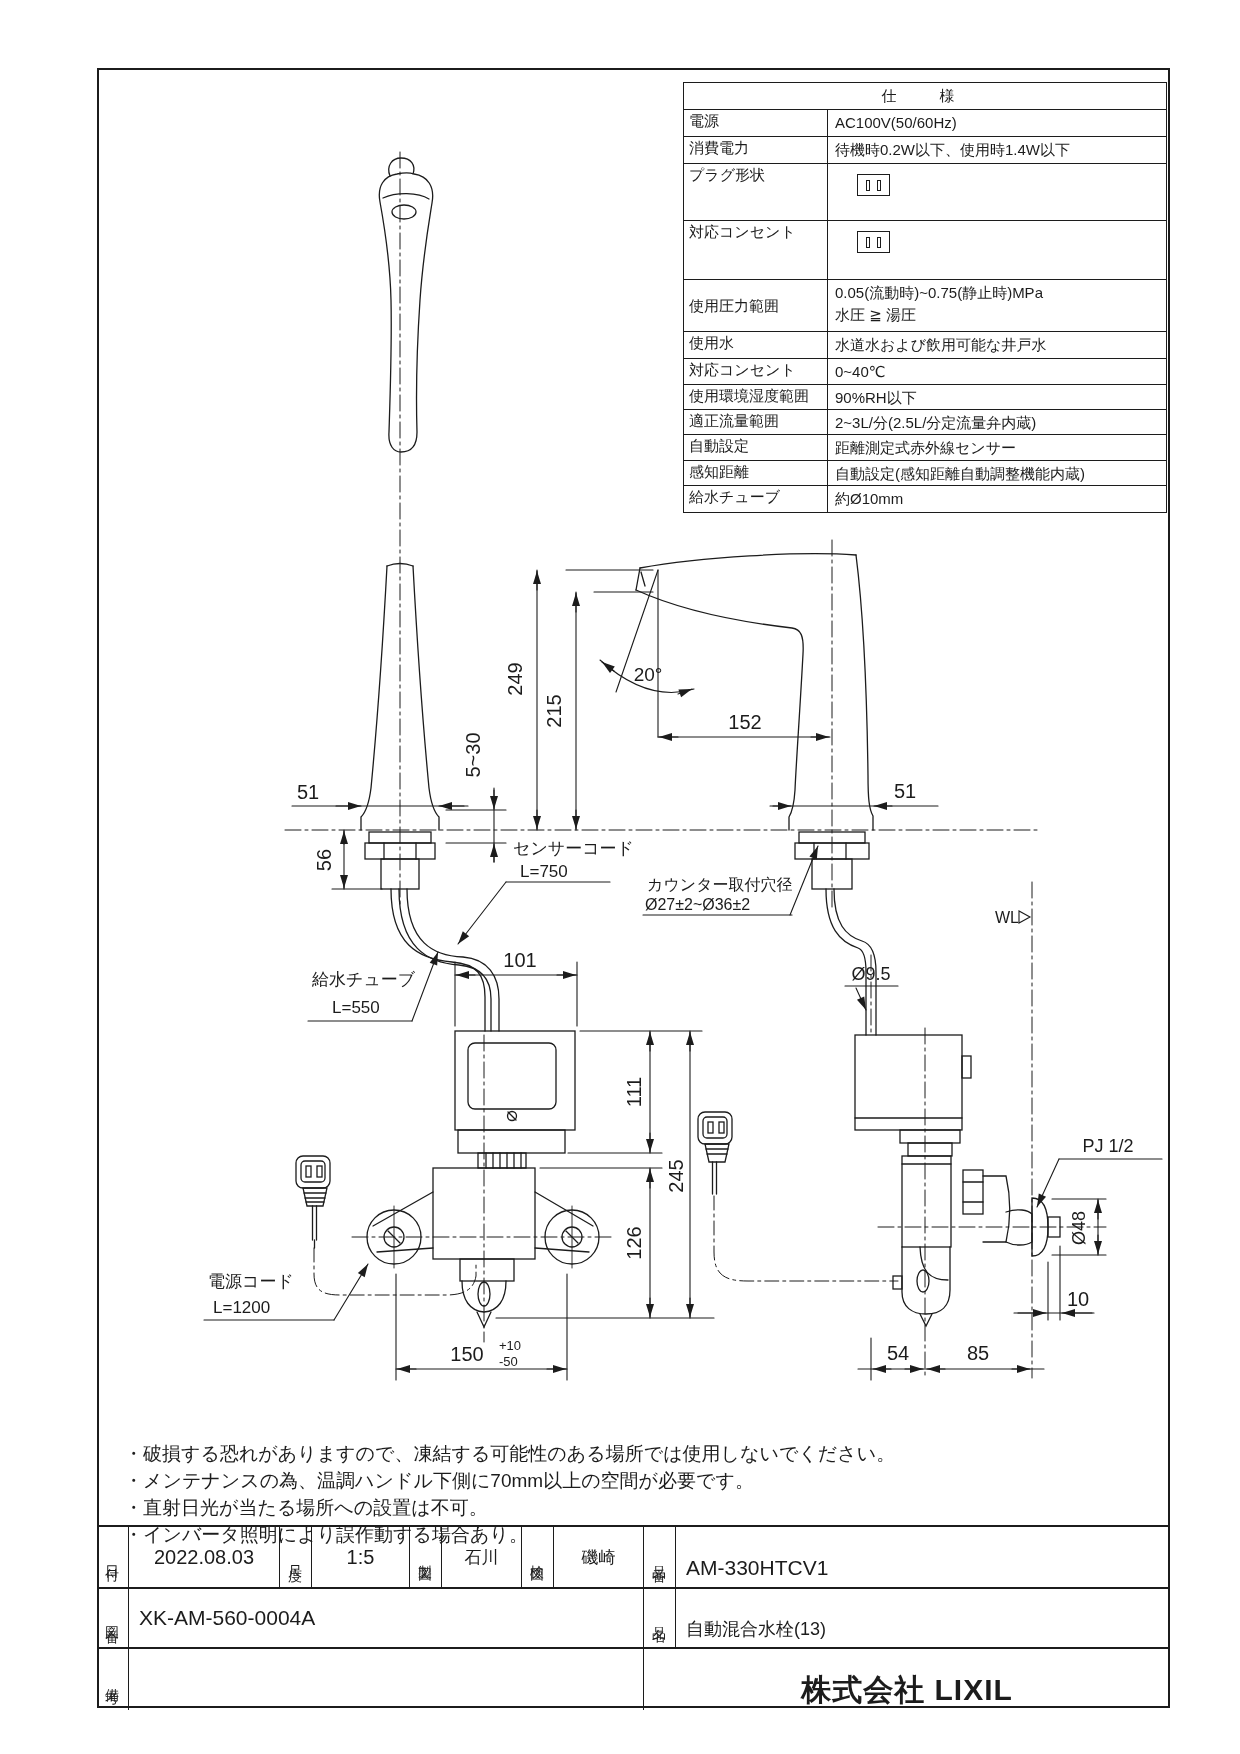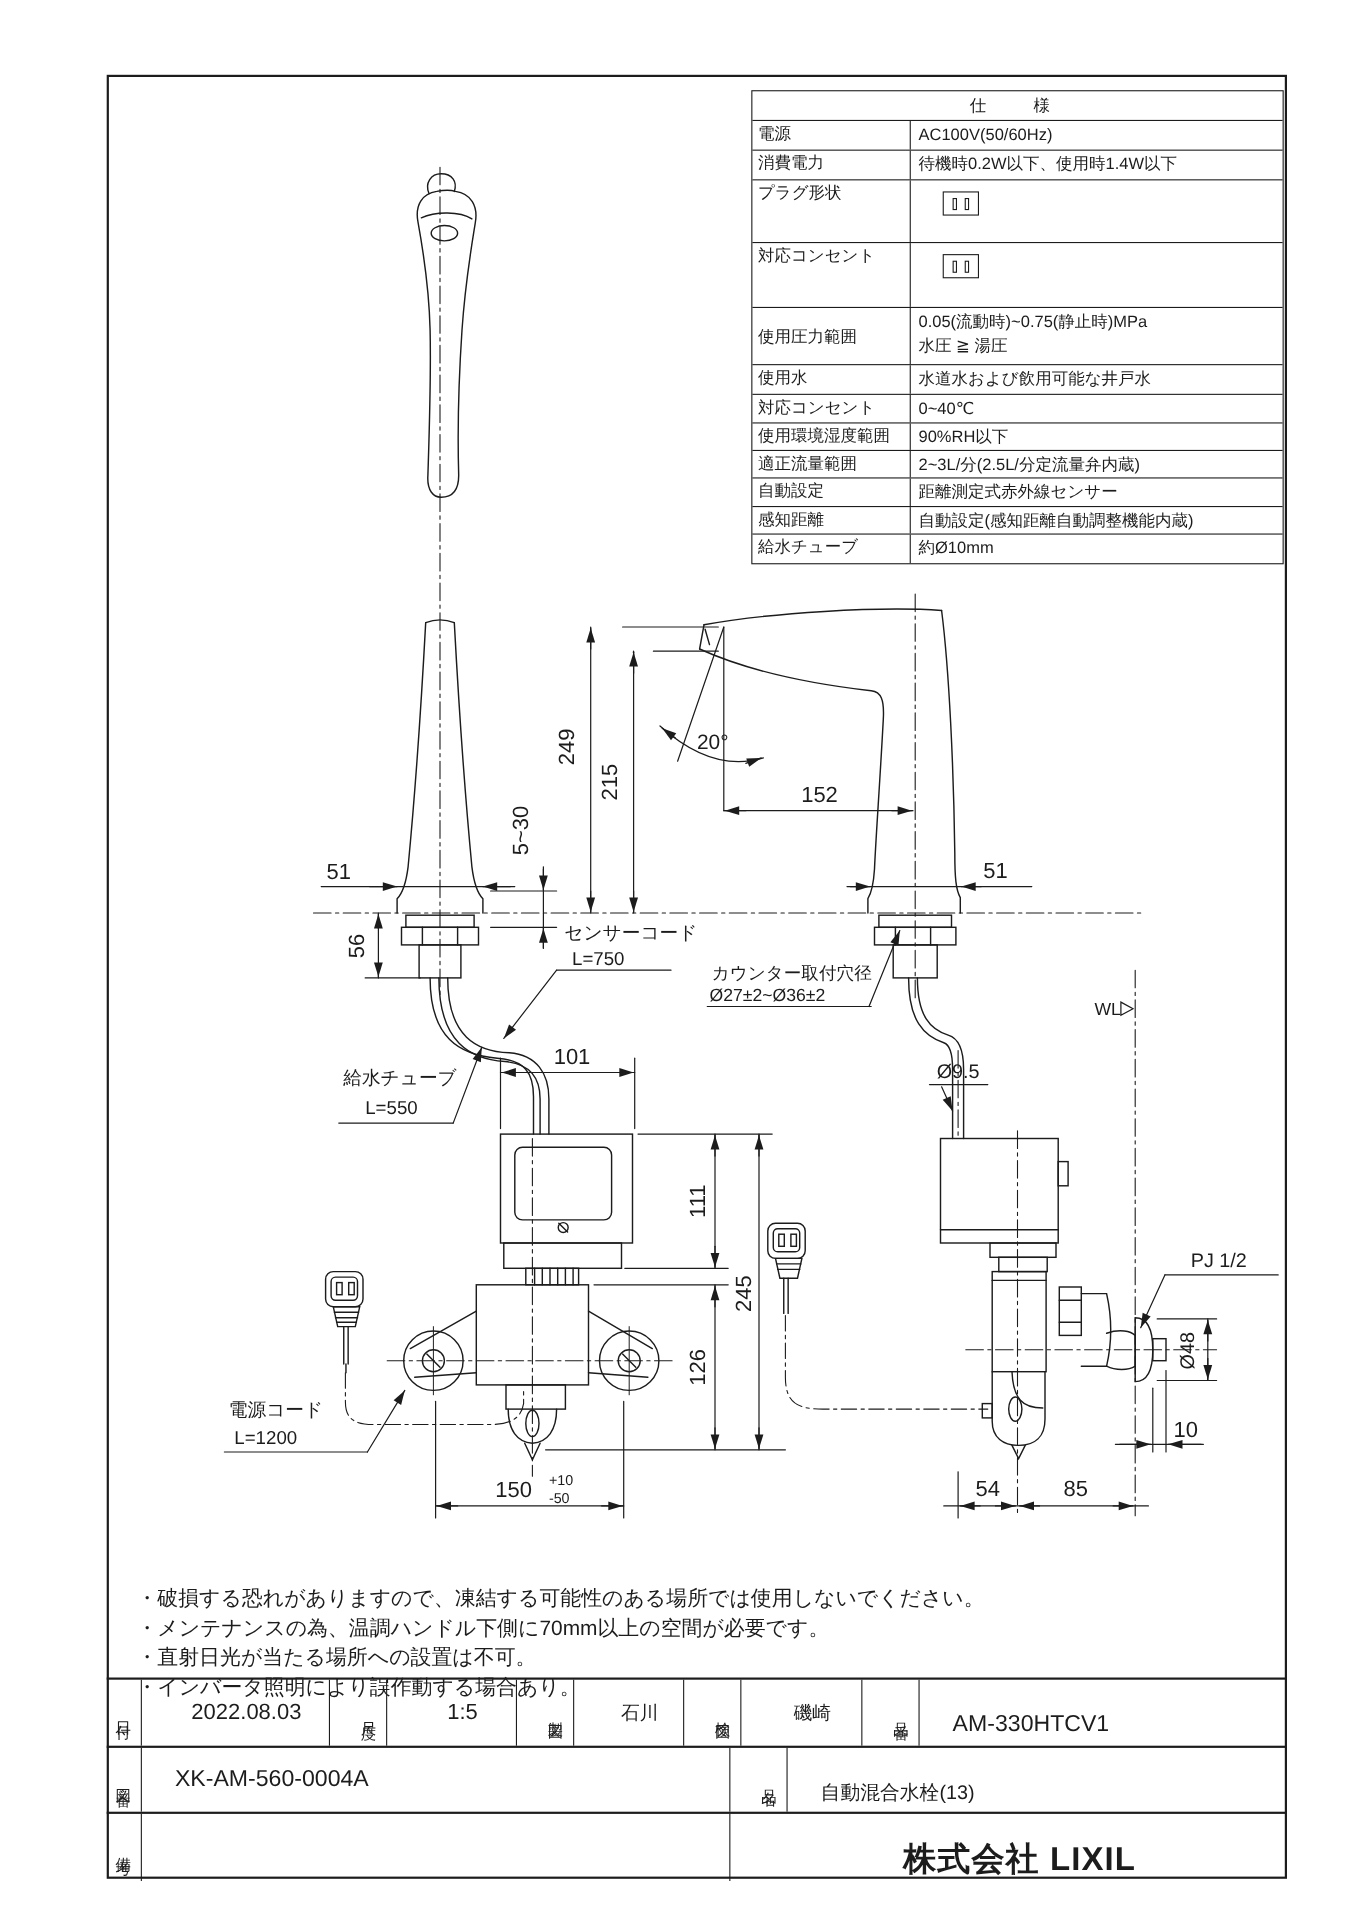--- a/index.html
+++ b/index.html
@@ -11,21 +11,21 @@
   .spec-row{display:flex;border-bottom:1.5px solid #1c1c1c;box-sizing:border-box;}
   .spec-row:last-child{border-bottom:none;}
   .spec-label{width:144px;flex:0 0 144px;padding:2px 2px 0 5px;box-sizing:border-box;border-right:1.5px solid #1c1c1c;display:flex;align-items:flex-start;}
   .spec-value{flex:1;padding:2px 2px 0 7px;box-sizing:border-box;line-height:1.45;}
   .mini-outlet{width:33px;height:22px;border:1.6px solid #1c1c1c;display:flex;align-items:center;justify-content:center;gap:7px;margin:8px 0 0 22px;box-sizing:border-box;}
   .mini-outlet .pin{width:4px;height:11px;border:1.3px solid #1c1c1c;box-sizing:border-box;}
   
   .notes{position:absolute;left:124px;top:1412px;width:960px;font-size:19px;line-height:27px;margin-top:28px;}
   
   .tblock{position:absolute;left:97px;top:1525px;width:1073px;height:183px;border-top:2px solid #1c1c1c;box-sizing:border-box;font-size:18px;}
-  .trow{display:flex;border-bottom:2px solid #1c1c1c;box-sizing:border-box;gap:20px;}
+  .trow{display:flex;border-bottom:2px solid #1c1c1c;box-sizing:border-box;}
   .trow.r1{height:62px;}
   .trow.r2{height:60px;}
   .trow.r3{height:61px;border-bottom:none;}
   .tcell{border-right:1.5px solid #1c1c1c;box-sizing:border-box;display:flex;align-items:center;justify-content:center;overflow:hidden;}
   .tcell.last{border-right:none;margin-top:22px;}
   .vlabel{writing-mode:vertical-rl;text-orientation:upright;font-size:14px;letter-spacing:3px;line-height:1;}
   .w-lab{width:32px;flex:0 0 32px;}
   .tval-left{justify-content:flex-start;padding-left:10px;}
   .company{font-size:30px;font-weight:900;letter-spacing:1px;}
   svg text{font-family:"Liberation Sans","DejaVu Sans",sans-serif;fill:#1c1c1c;stroke:none;}

